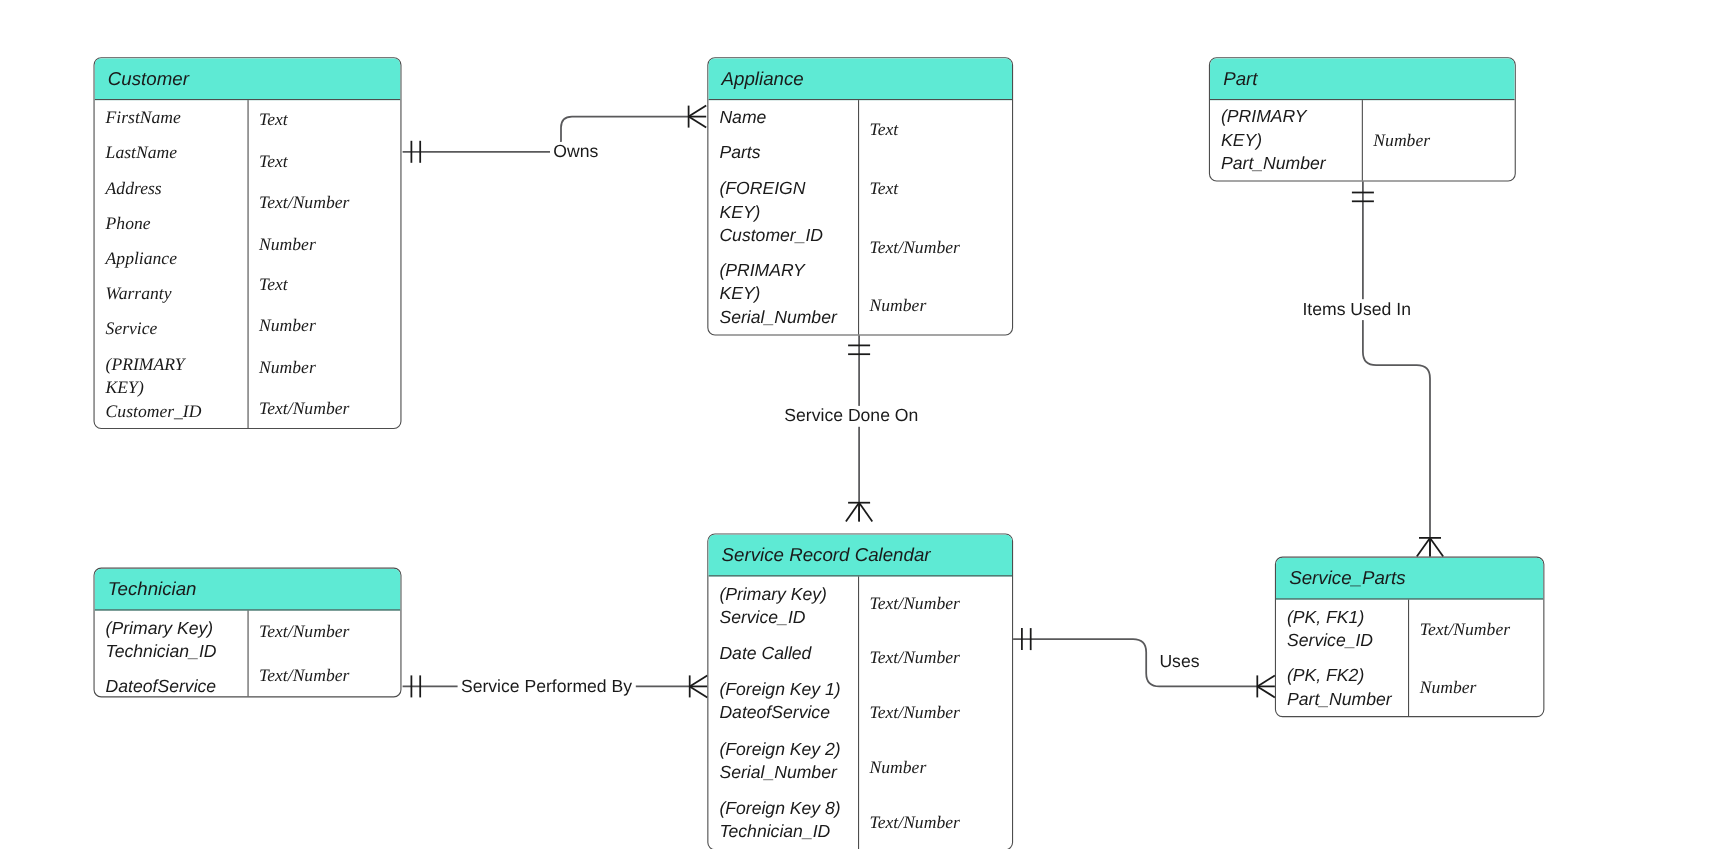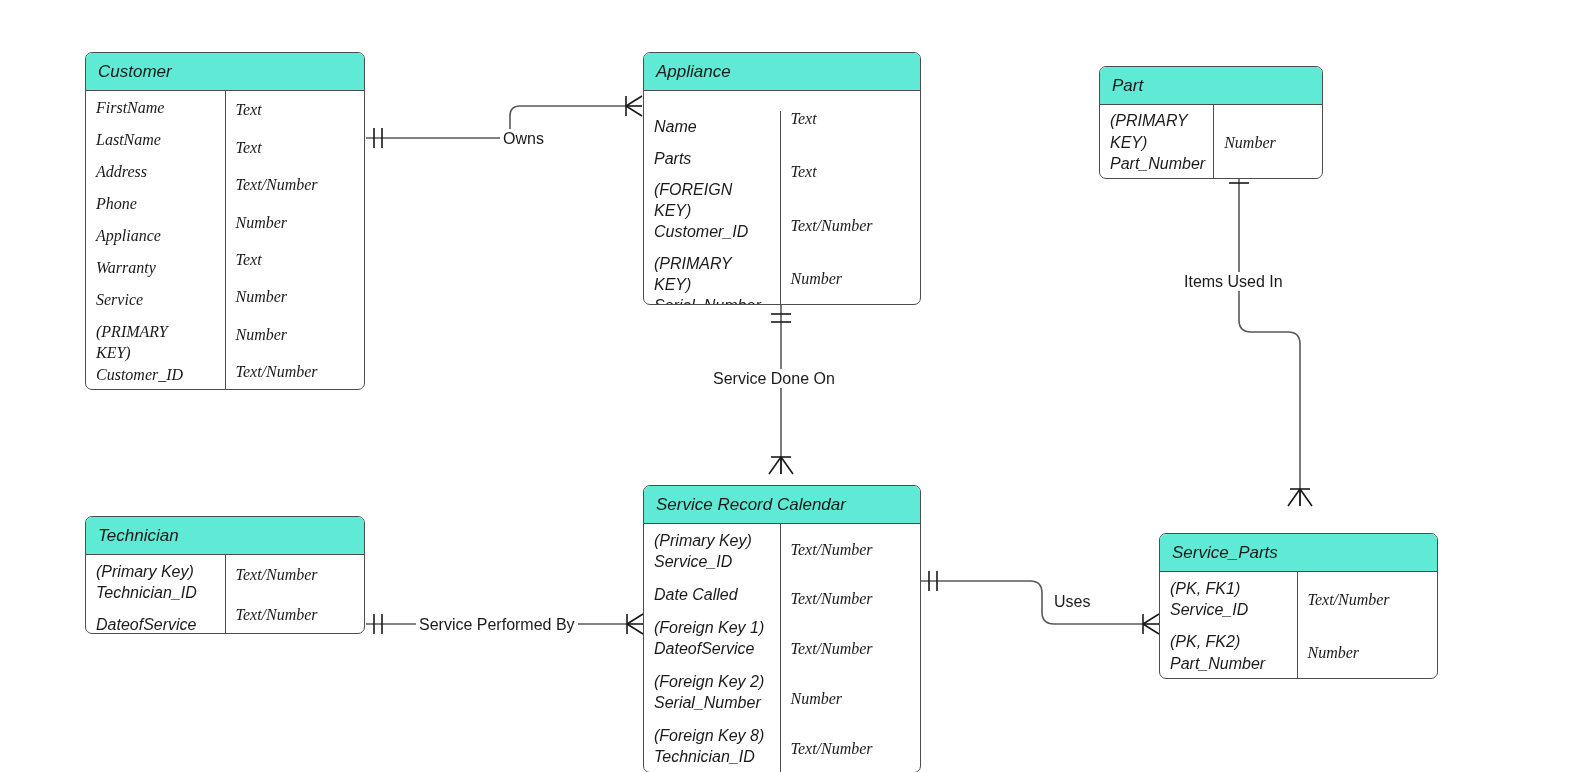--- a/index.html
+++ b/index.html
@@ -195,40 +195,40 @@
         <div class="type">Number</div>
         <div class="type">Number</div>
         <div class="type">Text/Number</div>
       </div>
     </div>
   </div>
 
   <div class="entity" id="entity-appliance" style="left:643px; top:52px; width:278px; height:253px;">
     <div class="entity-header">Appliance</div>
     <div class="entity-body" style="height:214px;">
-      <div class="col-names" style="width:137px;margin-top:20px;">
+      <div class="col-names" style="width:137px;">
         <div class="attr">Name</div>
         <div class="attr">Parts</div>
         <div class="attr">(FOREIGN
 KEY)
 Customer_ID</div>
         <div class="attr">(PRIMARY
 KEY)
 Serial_Number</div>
       </div>
       <div class="col-types" style="width:140px;">
         <div class="type">Text</div>
         <div class="type">Text</div>
         <div class="type">Text/Number</div>
         <div class="type">Number</div>
       </div>
     </div>
   </div>
 
-  <div class="entity" id="entity-part" style="left:1099px; top:66px; width:224px; height:113px;">
+  <div class="entity" id="entity-part" style="left:1099px; top:52px; width:279px; height:113px;">
     <div class="entity-header">Part</div>
     <div class="entity-body" style="height:74px;">
       <div class="col-names" style="width:139px;">
         <div class="attr">(PRIMARY
 KEY)
 Part_Number</div>
       </div>
       <div class="col-types" style="width:139px;">
         <div class="type">Number</div>
       </div>
@@ -269,21 +269,21 @@
       <div class="col-types" style="width:140px;">
         <div class="type">Text/Number</div>
         <div class="type">Text/Number</div>
         <div class="type">Text/Number</div>
         <div class="type">Number</div>
         <div class="type">Text/Number</div>
       </div>
     </div>
   </div>
 
-  <div class="entity" id="entity-service-parts" style="left:1159px; top:533px; width:279px; height:146px;">
+  <div class="entity" id="entity-service-parts" style="left:1159px; top:506px; width:245px; height:146px;">
     <div class="entity-header">Service_Parts</div>
     <div class="entity-body" style="height:107px;">
       <div class="col-names" style="width:138px;">
         <div class="attr">(PK, FK1)
 Service_ID</div>
         <div class="attr">(PK, FK2)
 Part_Number</div>
       </div>
       <div class="col-types" style="width:140px;">
         <div class="type">Text/Number</div>

